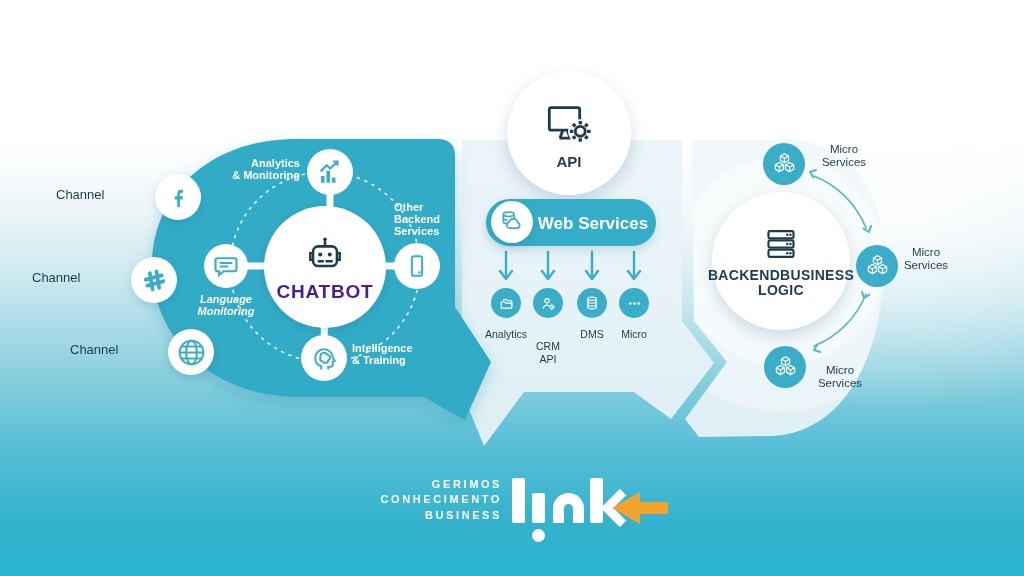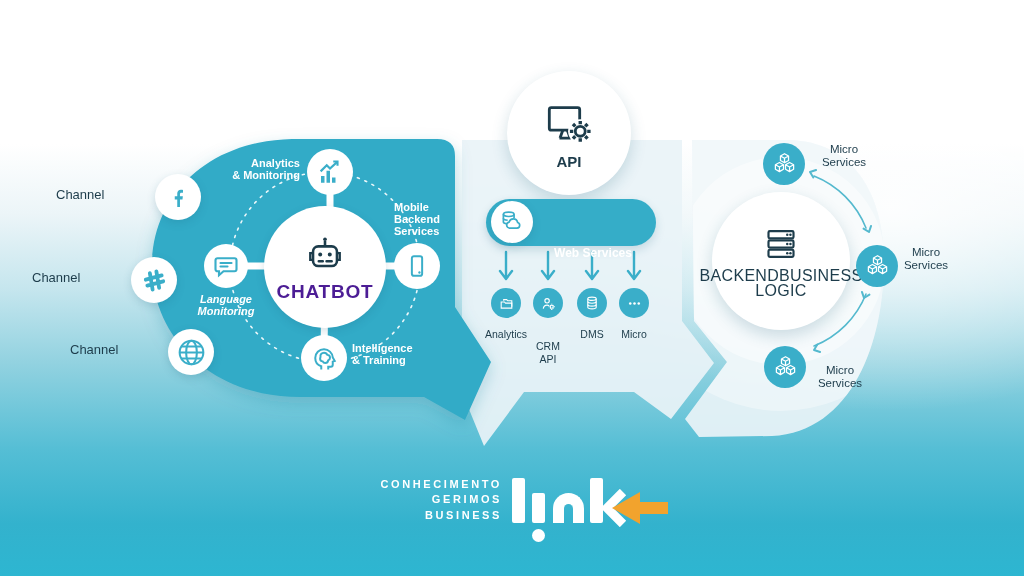--- a/index.html
+++ b/index.html
@@ -17,23 +17,23 @@
   .shadow-s{box-shadow:0 3px 8px rgba(25,95,120,.18);}
   .shadow-m{box-shadow:0 6px 16px rgba(25,95,120,.20);}
   .lbl{position:absolute;line-height:12px;}
   .lbl span{display:block;}
   .navy{color:#1d3c4b;}
   .whitetx{color:#ffffff;}
   .t-channel{font-size:13px;font-weight:500;text-align:left;}
   .t-sat{font-size:11px;font-weight:600;line-height:12px;}
   .t-chatbot{font-size:19px;font-weight:bold;letter-spacing:.8px;color:#4c1d95;margin-top:3px;}
   .t-api{font-size:15px;font-weight:bold;color:#1d3c4b;margin-top:2px;}
-  .t-ws{position:absolute;left:534px;top:214px;width:118px;text-align:center;font-size:12px;font-weight:bold;color:#fff;margin-top:32px;}
+  .t-ws{position:absolute;left:534px;top:214px;width:118px;text-align:center;font-size:17px;font-weight:bold;color:#fff;}
   .t-int{font-size:10.5px;font-weight:500;text-align:center;line-height:12.5px;}
-  .t-backend{font-size:16px;font-weight:normal;line-height:15px;letter-spacing:.3px;text-align:center;color:#1d3c4b;margin-top:4px;}
+  .t-backend{font-size:14px;font-weight:bold;line-height:15px;letter-spacing:.3px;text-align:center;color:#1d3c4b;margin-top:4px;}
   .t-micro{font-size:11.5px;font-weight:500;line-height:13px;text-align:center;}
   .teal-ic{color:#3aaec9;}
   .navy-ic{color:#1d3c4b;}
   .white-ic{color:#ffffff;}
   .pill{position:absolute;left:486px;top:199px;width:170px;height:47px;border-radius:24px;background:#35adc8;box-shadow:0 4px 10px rgba(30,100,125,.18);}
   .tagline{position:absolute;left:342px;top:477px;width:160px;text-align:right;color:#ffffff;font-size:11px;font-weight:600;letter-spacing:2.6px;line-height:15.3px;}
   .logo-part{position:absolute;background:#ffffff;}
   .bar{border-radius:2px;}
   .n-arch{position:absolute;left:553px;top:493px;width:31px;height:30px;background:transparent;border:11px solid #ffffff;border-bottom:none;border-radius:16px 16px 0 0;box-sizing:border-box;}
   .logo-dot{position:absolute;left:532px;top:529px;width:13px;height:13px;border-radius:50%;background:#ffffff;}
@@ -169,21 +169,21 @@
     <span class="teal-ic">
       <svg viewBox="0 0 24 24" width="28" height="28">
           <g fill="none" stroke="currentColor" stroke-width="1.7">
             <rect x="7.6" y="3.6" width="8.8" height="16.8" rx="1.8"></rect>
           </g>
           <circle cx="14.1" cy="17.6" r="1" fill="currentColor"></circle>
         </svg>
     </span>
   </div>
   <div class="lbl t-sat whitetx" style="left:394px;top:201px;width:70px;">
-    <span>Mobile</span>
+    <span>Other</span>
       <span>Backend</span>
       <span>Services</span>
   </div>
 
   <div class="circle white" style="left:204px;top:244px;width:44px;height:44px;">
     <span class="teal-ic">
       <svg viewBox="0 0 24 24" width="30" height="30">
           <g fill="none" stroke="currentColor" stroke-width="1.7">
             <path d="M5.2 5.8h13.6c.9 0 1.6.7 1.6 1.6v7.2c0 .9-.7 1.6-1.6 1.6H10l-3.6 3.2v-3.2H5.2c-.9 0-1.6-.7-1.6-1.6V7.4c0-.9.7-1.6 1.6-1.6z"></path>
             <path d="M7.6 9.6h8.8 M7.6 12.4h5.6" stroke-linecap="round"></path>
@@ -369,22 +369,22 @@
           </g>
         </svg>
     </span>
   </div>
   <div class="lbl t-micro navy" style="left:804px;top:364px;width:72px;">
     <span>Micro</span>
       <span>Services</span>
   </div>
 
   <div class="tagline">
+    <span style="display:block;">GERIMOS</span>
     <span style="display:block;">CONHECIMENTO</span>
-    <span style="display:block;">GERIMOS</span>
     <span style="display:block;">BUSINESS</span>
   </div>
 
   <div aria-label="link">
     <div class="logo-part bar" style="left:512px;top:478px;width:13px;height:45px;"></div>
     <div class="logo-part bar" style="left:532px;top:493px;width:13px;height:30px;"></div>
     <div class="n-arch"></div>
     <div class="logo-part bar" style="left:590px;top:478px;width:13px;height:45px;"></div>
     <svg style="position:absolute;left:601px;top:489px;" width="26" height="38">
       <path d="M22 3 L6 19 L22 35" fill="none" stroke="#ffffff" stroke-width="9"></path>

